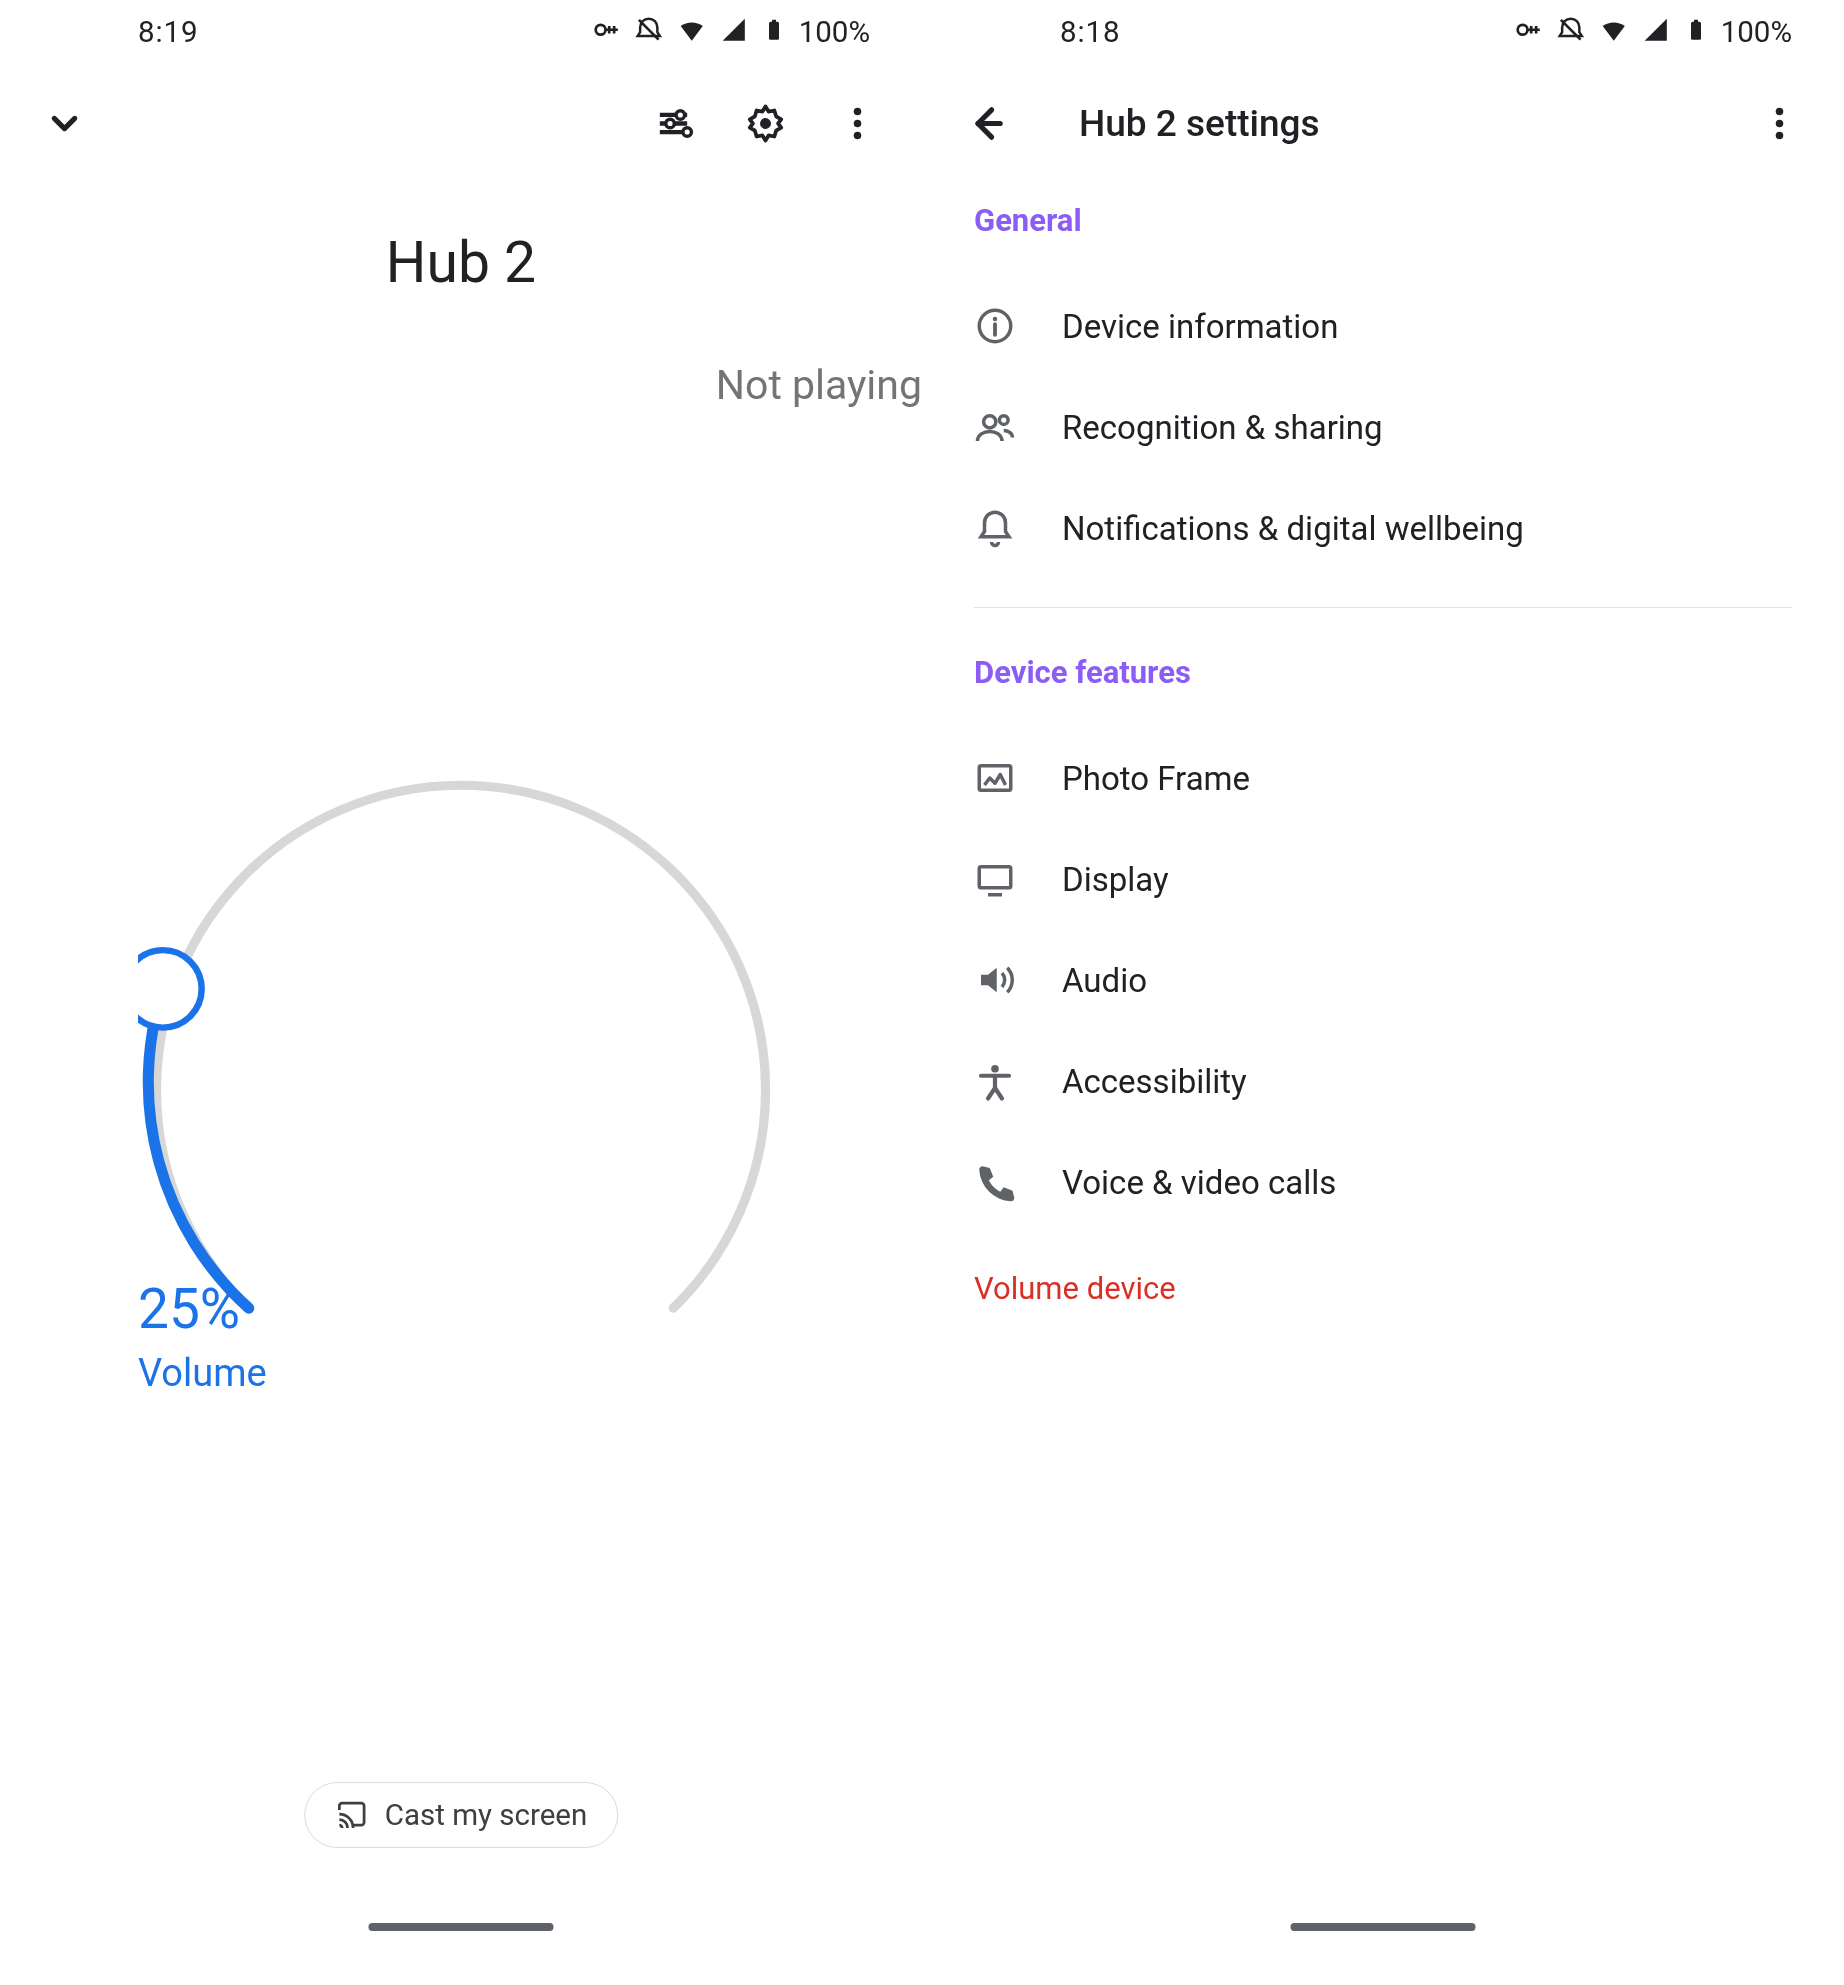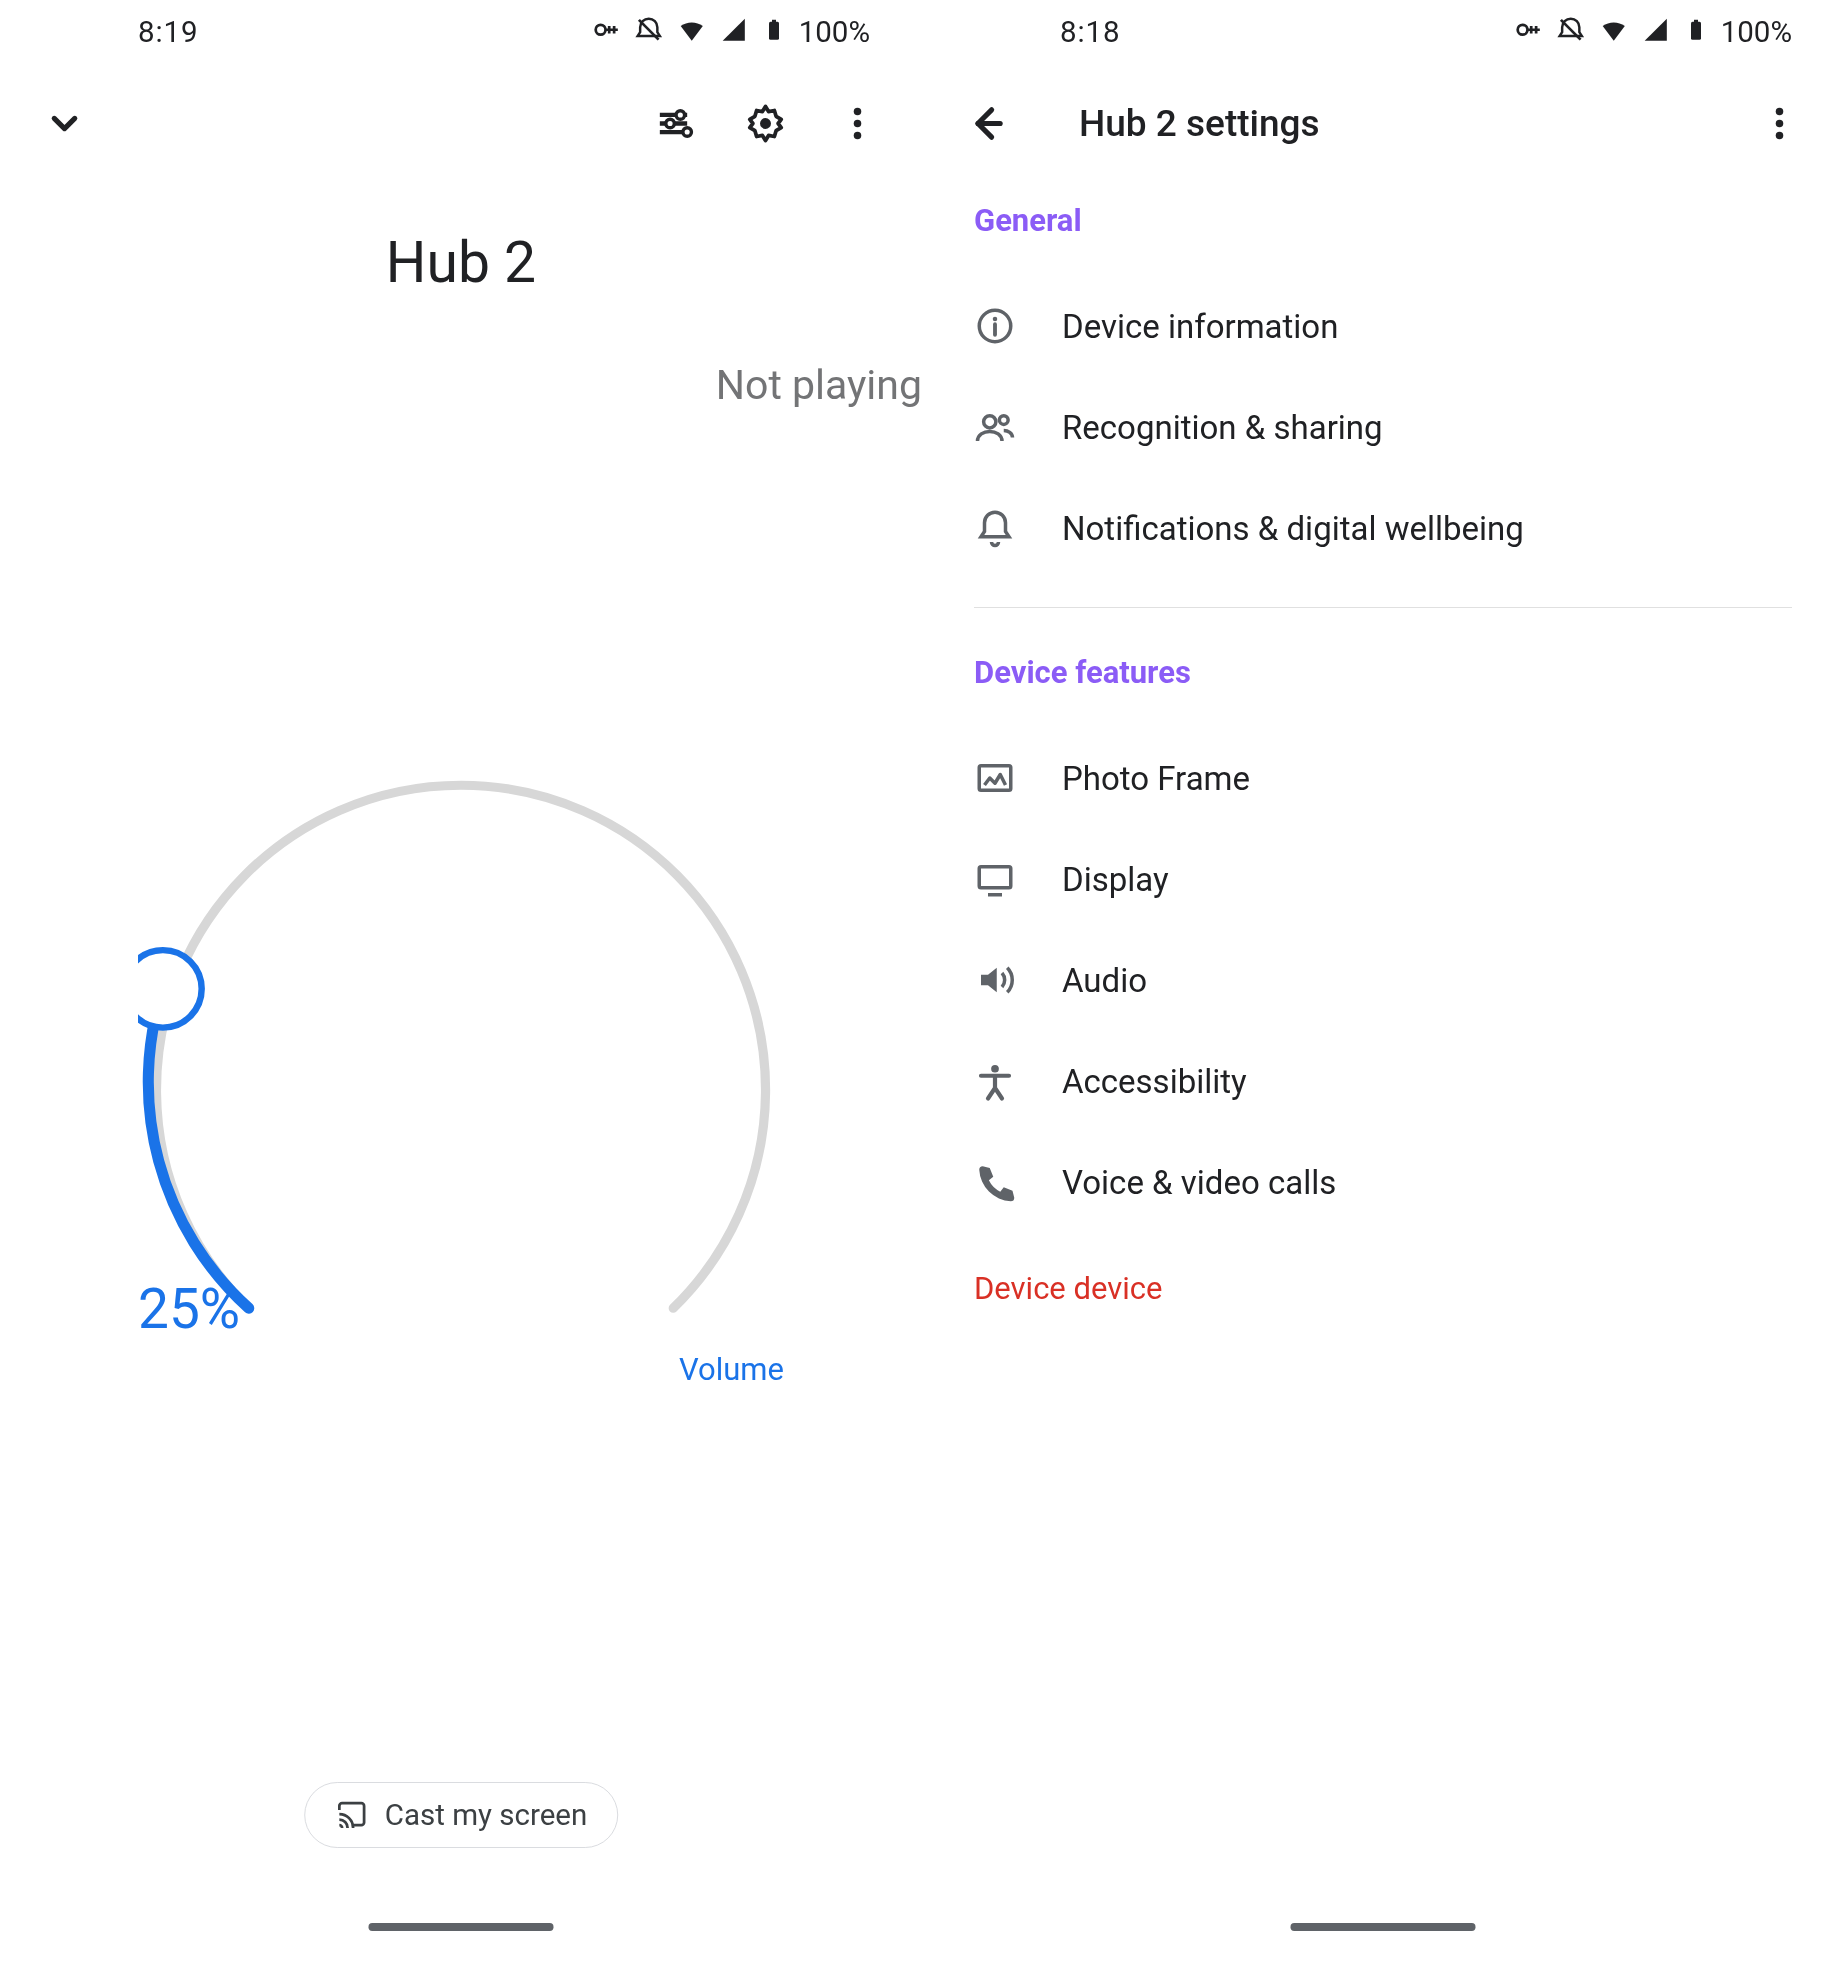--- a/index.html
+++ b/index.html
@@ -77,24 +77,24 @@
   }
   .voltext {
     position:absolute; left:0; right:0;
     top:517px;
     text-align:left;
     font-size:55px;
     font-weight:400;
     color:#1a73e8;
   }
   .vollabel {
-    position:absolute; left:10px; right:0;
+    position:absolute; left:0; right:0;
     top:591px;
-    text-align:right;
-    font-size:31px;
+    text-align:left;
+    font-size:38px;
     color:#1a73e8;
   }
   .chip {
     position:absolute;
     left:50%; transform:translateX(-50%);
     bottom:92px;
     display:flex; align-items:center;
     gap:17px;
     padding:14.8px 29.5px;
     border:0.9px solid #dadce0;
@@ -387,19 +387,19 @@
         </svg>
       <span>Accessibility</span>
     </div>
     <div class="row">
       <svg viewBox="0 0 24 24">
           <use href="#i-phone"></use>
         </svg>
       <span>Voice &amp; video calls</span>
     </div>
 
-    <div class="remove">Device device</div>
+    <div class="remove">Volume device</div>
 
     <div class="navpill"></div>
   </div>
 
 </div>
 
 
 </body></html>

